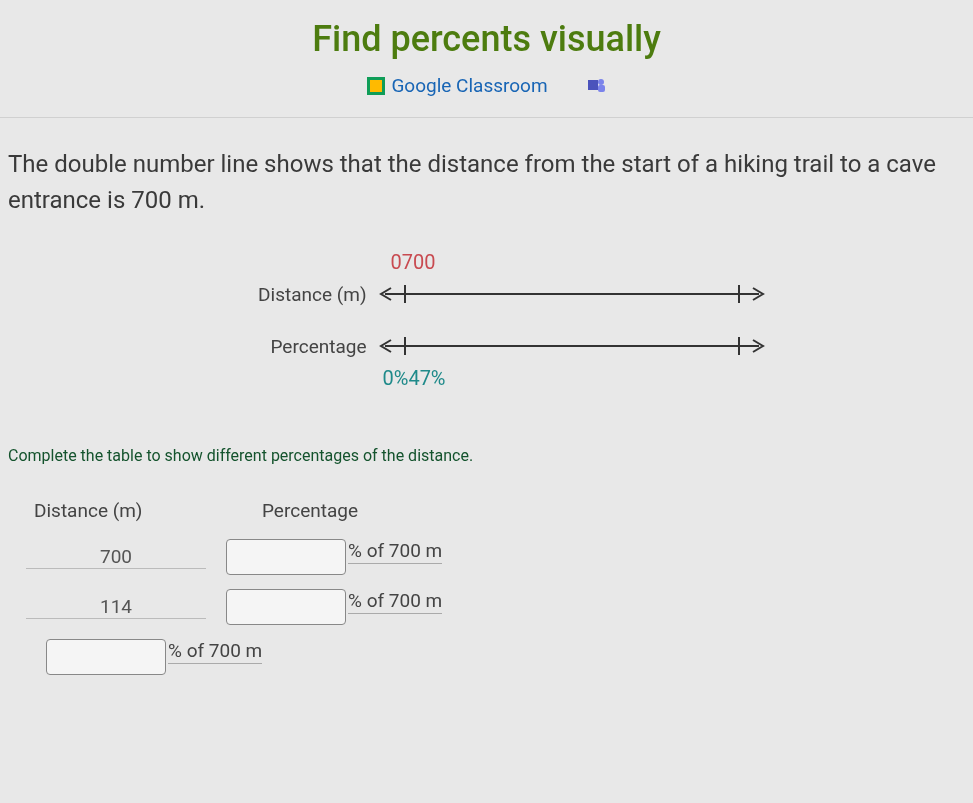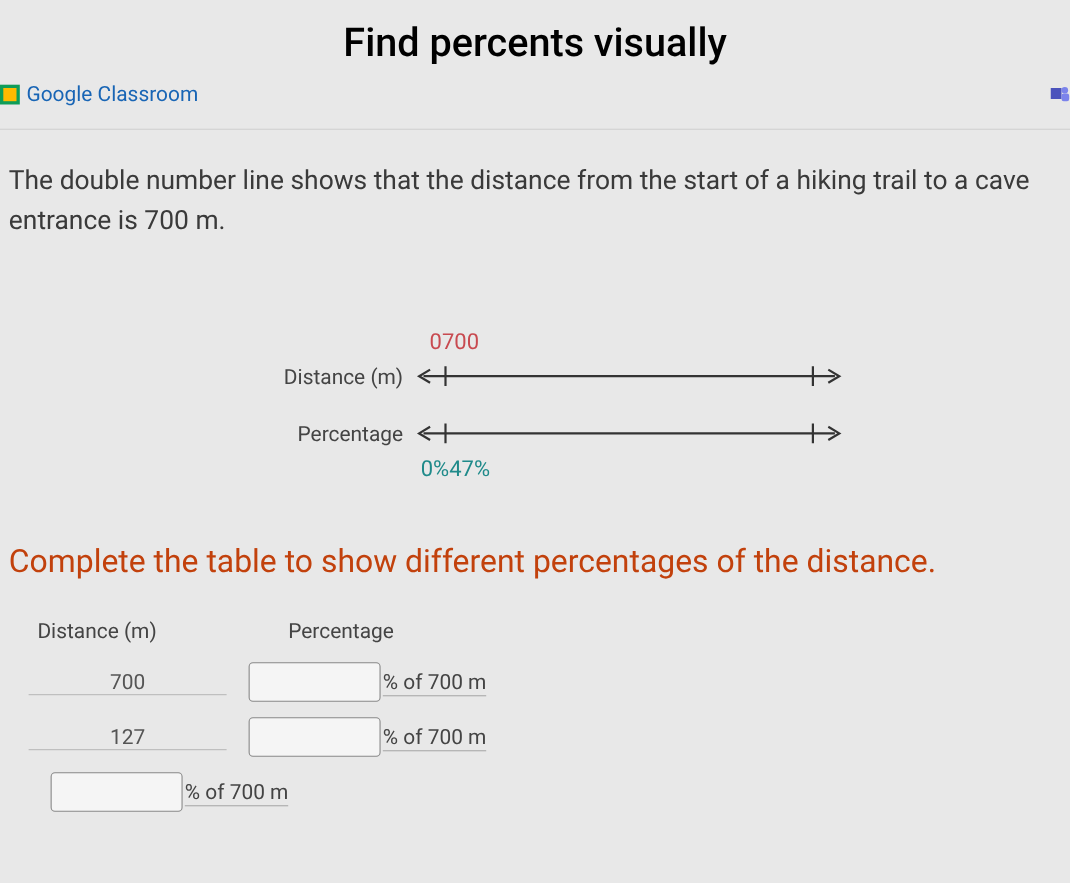--- a/index.html
+++ b/index.html
@@ -15,26 +15,26 @@
       color: #333;
     }
     .header {
       text-align: center;
       padding: 18px 0 20px 0;
       border-bottom: 1px solid #d0d0d0;
     }
     .title {
       font-size: 36px;
       font-weight: 500;
-      color: #000000;
+      color: #4d7c0f;
       margin-bottom: 14px;
     }
     .share-links {
       display: flex;
-      justify-content: space-between;
+      justify-content: center;
       gap: 40px;
       align-items: center;
     }
     .share-link {
       color: #1865b5;
       font-size: 19px;
       display: flex;
       align-items: center;
       gap: 6px;
       cursor: pointer;
@@ -61,21 +61,21 @@
     .mt-icon svg {
       display: block;
     }
     .content {
       padding: 28px 8px 0 8px;
     }
     .problem-text {
       font-size: 24px;
       line-height: 1.5;
       color: #3a3a3a;
-      margin-bottom: 76px;
+      margin-bottom: 28px;
     }
     .number-line-wrap {
       width: 560px;
       margin: 0 auto 52px auto;
     }
     .nl-row {
       display: flex;
       align-items: center;
       margin-bottom: 4px;
     }
@@ -105,22 +105,22 @@
       justify-content: space-between;
       height: 28px;
       align-items: flex-start;
       font-size: 20px;
       padding: 0 6px;
       margin-top: 2px;
     }
     .red-text { color: #c84a50; }
     .teal-text { color: #1f8a8a; }
     .instruction {
-      font-size: 29px;
-      color: #c2410c;
+      font-size: 16px;
+      color: #14532d;
       margin-bottom: 34px;
     }
     .table-area {
       padding-left: 18px;
     }
     .table-headers {
       display: flex;
       font-size: 19px;
       color: #444;
       padding-bottom: 10px;
@@ -143,21 +143,21 @@
       height: 50px;
     }
     .dist-val {
       width: 180px;
       text-align: center;
       font-size: 19px;
       color: #555;
     }
     .pct-cell {
       display: flex;
-      align-items: center;
+      align-items: flex-start;
       padding-left: 20px;
     }
     .pct-input {
       width: 120px;
       height: 36px;
       border: 1.5px solid #888;
       border-radius: 4px;
       background: #f5f5f5;
       font-size: 16px;
       padding: 0 6px;
@@ -253,21 +253,21 @@
 
     <div class="table-row">
       <div class="col-dist dist-val">700</div>
       <div class="pct-cell">
         <input class="pct-input" value="" style="">
         <span class="pct-suffix">% of 700 m</span>
       </div>
     </div>
 
     <div class="table-row">
-      <div class="col-dist dist-val">127</div>
+      <div class="col-dist dist-val">114</div>
       <div class="pct-cell">
         <input class="pct-input" value="" style="">
         <span class="pct-suffix">% of 700 m</span>
       </div>
     </div>
 
     <div class="table-row">
       <div class="pct-cell">
         <input class="pct-input" value="" style="">
         <span class="pct-suffix">% of 700 m</span>

